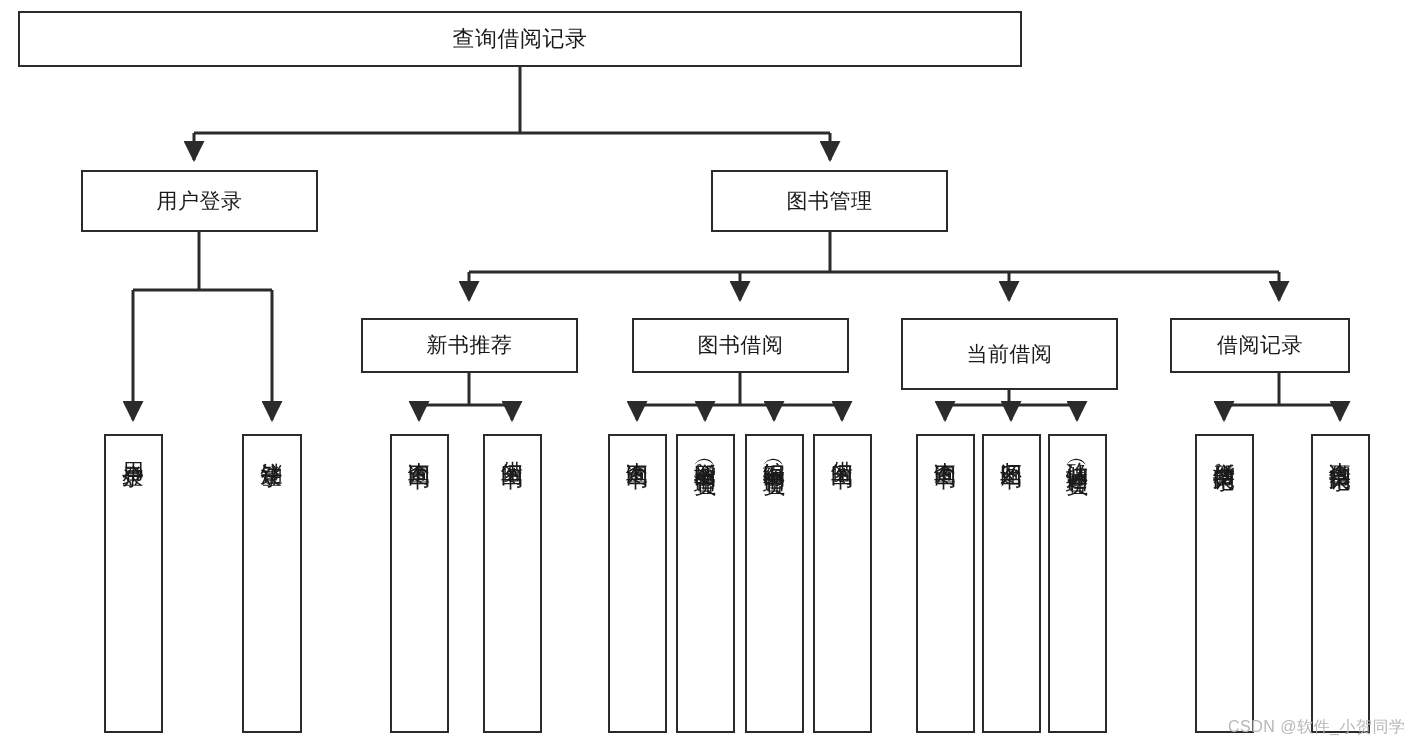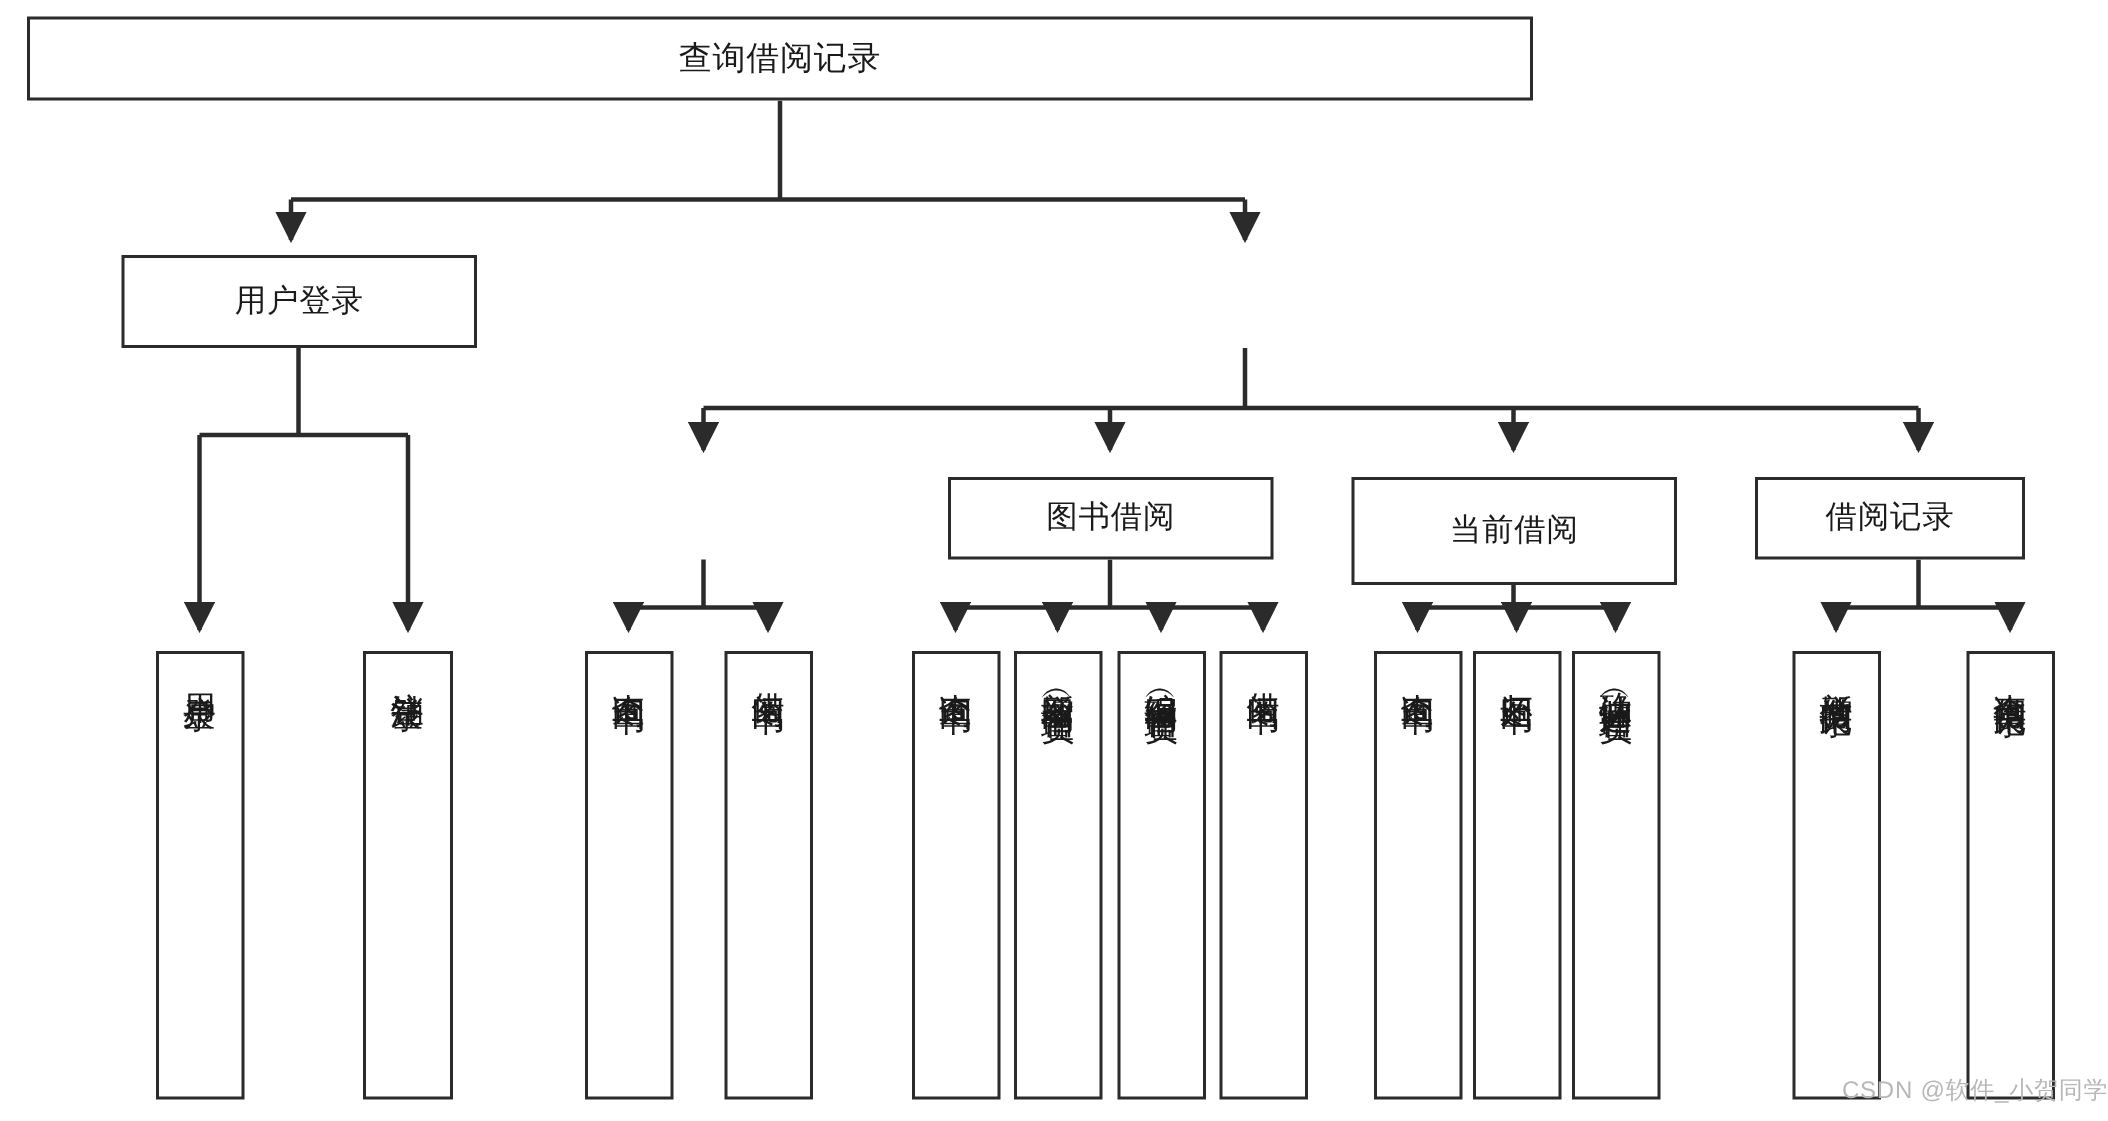--- a/index.html
+++ b/index.html
@@ -124,21 +124,27 @@
     </g>
   </svg>
 
   <div class="node horizontal root" style="left:18px; top:11px; width:1004px; height:56px;">
     <span class="node-label">查询借阅记录</span>
   </div>
 
   <div class="node horizontal" style="left:81px; top:170px; width:237px; height:62px;">
     <span class="node-label">用户登录</span>
   </div>
+  <div class="node horizontal" style="left:711px; top:170px; width:237px; height:62px;">
+    <span class="node-label">图书管理</span>
+  </div>
 
+  <div class="node horizontal" style="left:361px; top:318px; width:217px; height:55px;">
+    <span class="node-label">新书推荐</span>
+  </div>
   <div class="node horizontal" style="left:632px; top:318px; width:217px; height:55px;">
     <span class="node-label">图书借阅</span>
   </div>
   <div class="node horizontal" style="left:901px; top:318px; width:217px; height:72px;">
     <span class="node-label">当前借阅</span>
   </div>
   <div class="node horizontal" style="left:1170px; top:318px; width:180px; height:55px;">
     <span class="node-label">借阅记录</span>
   </div>
 

